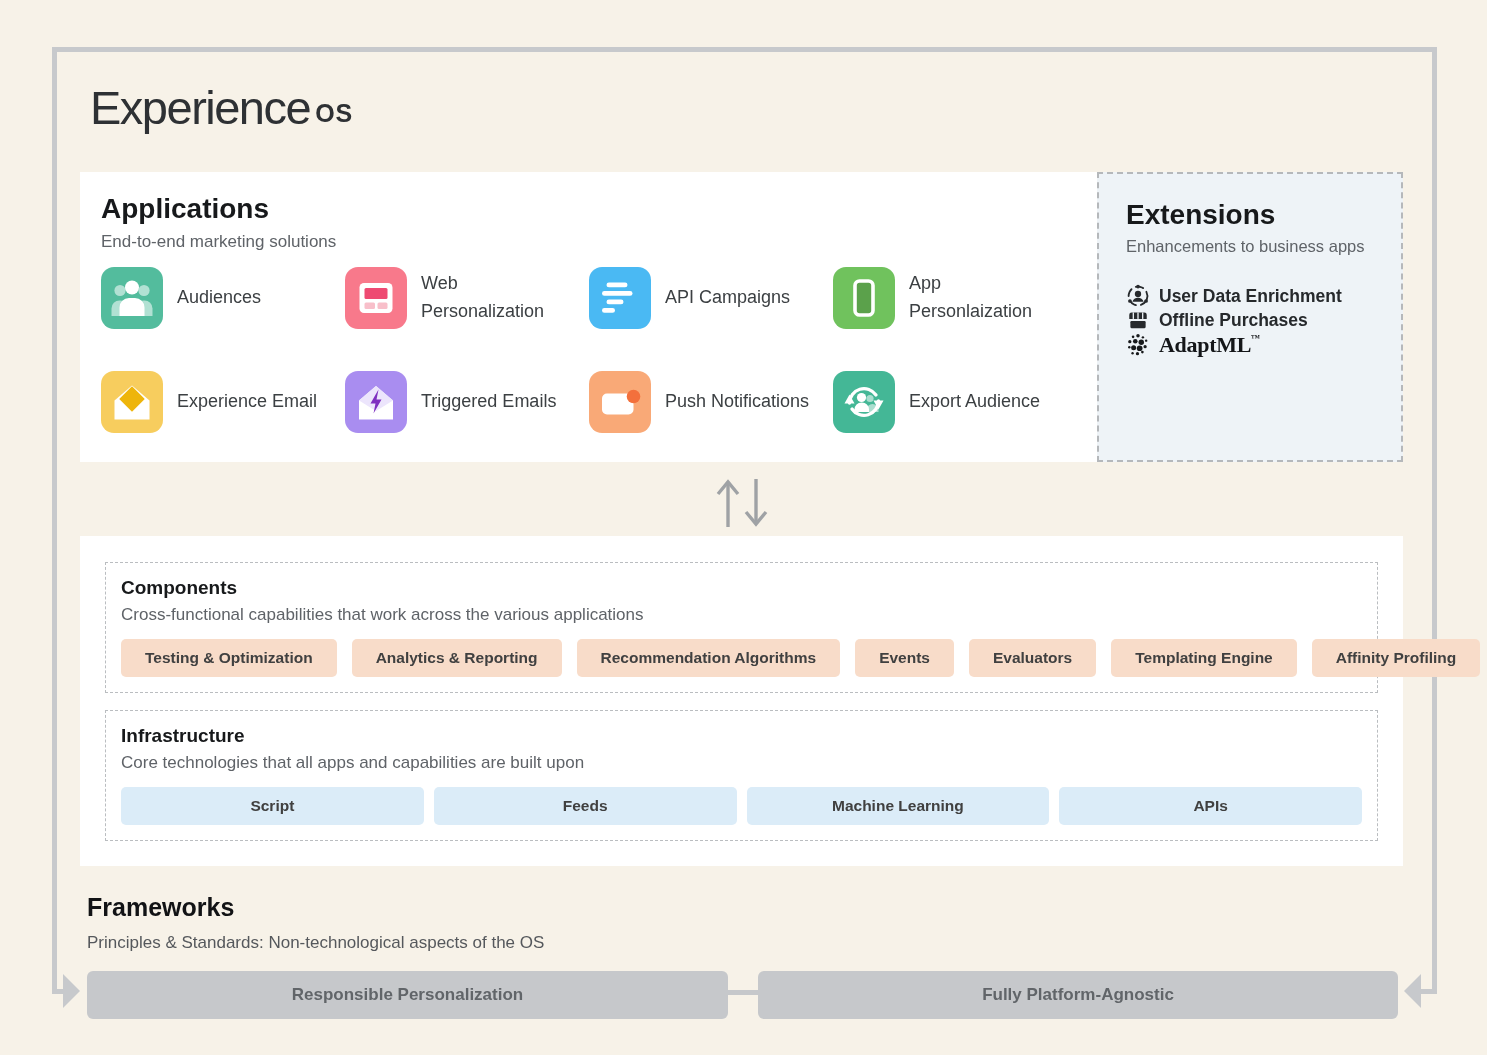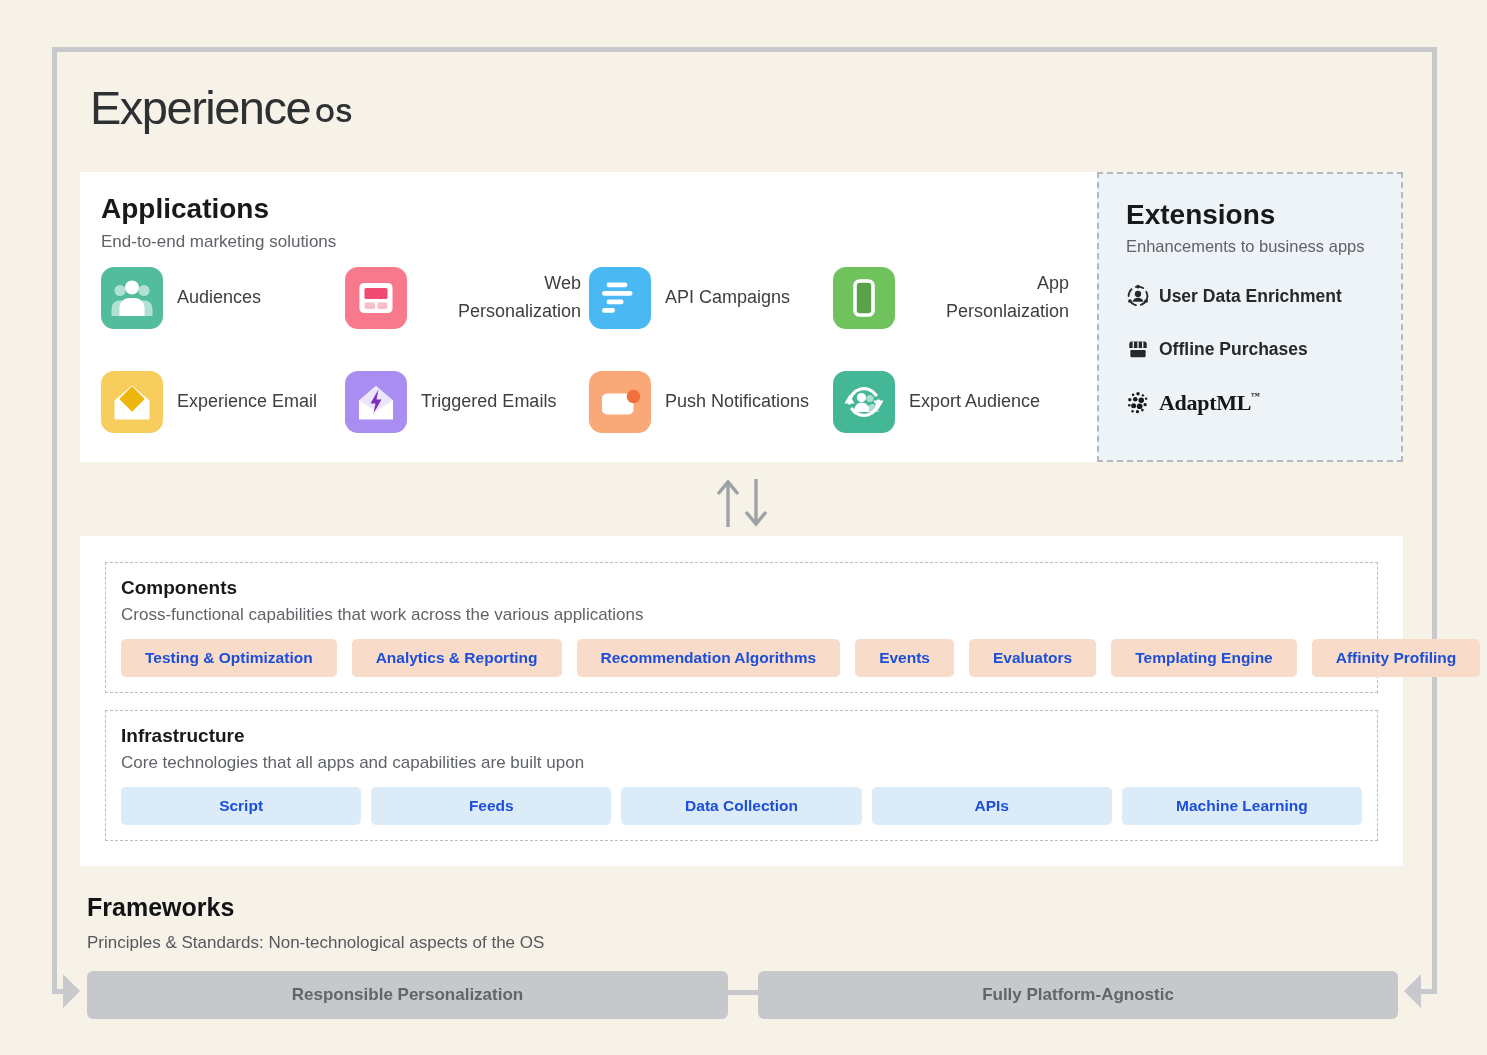--- a/index.html
+++ b/index.html
@@ -24,49 +24,49 @@
   .logo-os { font-size:25px; font-weight:700; letter-spacing:1px; margin-left:5px; margin-top:17px; }
 
   
   .sec-title { font-size:28px; font-weight:700; color:#17191b; }
   .sec-sub   { font-size:17px; color:#5f6368; }
 
   
   .apps-box { position:absolute; left:80px; top:172px; width:1017px; height:290px; background:#ffffff; padding:21px 21px; }
   .apps-box .sec-sub { margin-top:7px; }
   .apps-grid { position:absolute; left:21px; top:95px; width:976px; display:grid;
-               grid-template-columns:repeat(4,1fr); row-gap:42px;text-align:right; }
+               grid-template-columns:repeat(4,1fr); row-gap:42px; }
   .app-item { display:flex; align-items:center; gap:14px; }
   .app-item svg { width:62px; height:62px; flex:0 0 62px; display:block; }
   .app-label { font-size:18px; font-weight:500; color:#3c4043; line-height:1.55; max-width:160px; }
 
   
   .ext-box { position:absolute; left:1097px; top:172px; width:306px; height:290px; background:#eef3f7;
              border:2px dashed #b5b8bb; padding:25px 27px; }
   .ext-box .sec-sub { margin-top:6px; font-size:16.5px; }
-  .ext-items { margin-top:28px; display:flex; flex-direction:column; gap:29px; }
+  .ext-items { margin-top:28px; display:flex; flex-direction:column; }
   .ext-item { display:flex; align-items:center; gap:9px; font-size:17.5px; font-weight:700; color:#26292c; }
   .ext-item svg { width:24px; height:24px; display:block; }
   .adaptml-text { font-family:"Liberation Serif", serif; font-weight:700; font-size:22px; color:#141619; letter-spacing:-0.3px; }
   .adaptml-tm { font-size:9px; vertical-align:top; position:relative; top:1px; }
 
   
   .flow-arrows { position:absolute; left:712px; top:477px; }
 
   
   .stack-box { position:absolute; left:80px; top:536px; width:1323px; height:330px; background:#ffffff; }
   .dash-box { position:absolute; left:25px; width:1273px; height:131px; border:1.5px dashed #babdc0;
               background:#ffffff; padding:14px 15px; }
   .dash-box.components { top:26px; }
   .dash-box.infrastructure { top:174px; }
   .dash-box .sec-title { font-size:19px; }
   .dash-box .sec-sub { margin-top:6px; }
   .chip-row { display:flex; gap:15px; margin-top:14px; }
   .chip { height:38px; display:flex; align-items:center; justify-content:center; border-radius:5px;
-          font-size:15.5px; font-weight:700; color:#1d4ed8; padding:0 24px; white-space:nowrap; }
+          font-size:15.5px; font-weight:700; color:#404040; padding:0 24px; white-space:nowrap; }
   .chip.peach { background:#f8dcc9; }
   .chip.peach.wide { flex:1; }
   .infra-row { gap:10px; }
   .chip.blue { background:#dbecf8; flex:1; padding:0 10px; }
 
   
   .fw-title { position:absolute; left:87px; top:893px; font-size:25px; font-weight:700; color:#121315; }
   .fw-sub   { position:absolute; left:87px; top:933px; font-size:17px; color:#55585c; }
   .fw-bar { position:absolute; top:971px; height:48px; background:#c6c8cb; border-radius:6px;
             display:flex; align-items:center; justify-content:center;
@@ -274,23 +274,22 @@
         <div class="chip peach">Affinity Profiling</div>
       </div>
     </div>
 
     <div class="dash-box infrastructure">
       <div class="sec-title">Infrastructure</div>
       <div class="sec-sub">Core technologies that all apps and capabilities are built upon</div>
       <div class="chip-row infra-row">
         <div class="chip blue">Script</div>
         <div class="chip blue">Feeds</div>
-        <div class="chip blue">Data Collection</div>
+        <div class="chip blue">Machine Learning</div>
         <div class="chip blue">APIs</div>
-        <div class="chip blue">Machine Learning</div>
       </div>
     </div>
 
   </section>
 
   <div class="fw-title">Frameworks</div>
   <div class="fw-sub">Principles &amp; Standards: Non-technological aspects of the OS</div>
   <div class="fw-bar fw-bar-1">Responsible Personalization</div>
   <div class="fw-bar fw-bar-2">Fully Platform-Agnostic</div>
   <div class="fw-connector"></div>

